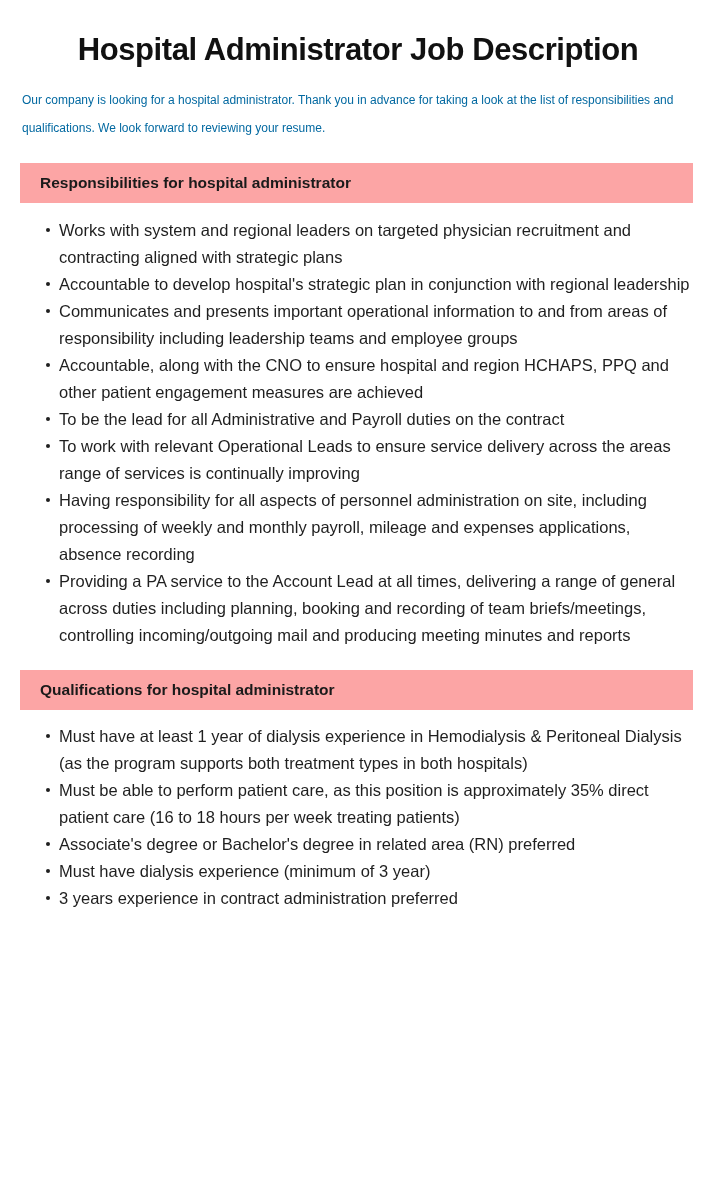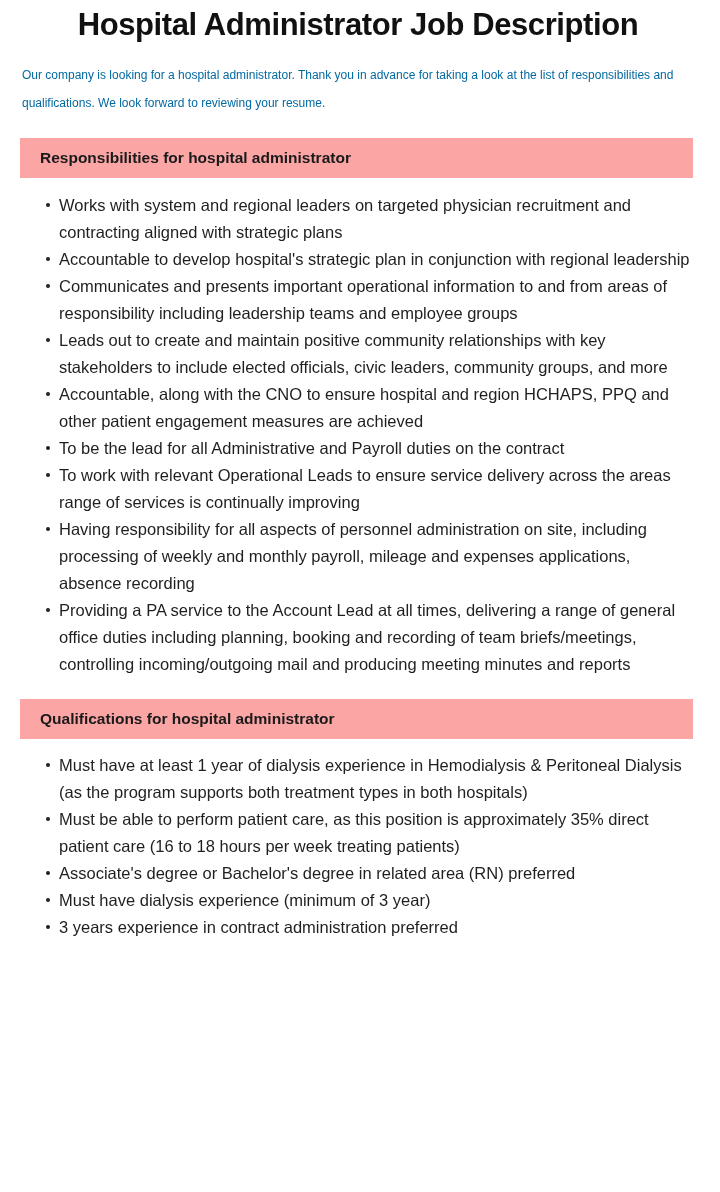--- a/index.html
+++ b/index.html
@@ -12,20 +12,21 @@
     height: 1192px;
     font-family: "Liberation Sans", "DejaVu Sans", sans-serif;
     color: #1a1a1a;
     -webkit-font-smoothing: antialiased;
     overflow: hidden;
   }
   .page {
     width: 716px;
     box-sizing: border-box;
     padding: 0;
+    margin-top: 25px;
   }
   .doc-title {
     font-size: 31px;
     font-weight: bold;
     letter-spacing: -0.4px;
     text-align: center;
     color: #111111;
     margin: 0;
     padding: 5px 20px 0 20px;
     line-height: 40px;
@@ -88,26 +89,25 @@
   <h1 class="doc-title">Hospital Administrator Job Description</h1>
 
   <p class="intro">Our company is looking for a hospital administrator. Thank you in advance for taking a look at the list of responsibilities and qualifications. We look forward to reviewing your resume.</p>
 
   <div class="section responsibilities">
     <div class="section-header">Responsibilities for hospital administrator</div>
     <ul class="bullets">
       <li>Works with system and regional leaders on targeted physician recruitment and contracting aligned with strategic plans</li>
       <li>Accountable to develop hospital's strategic plan in conjunction with regional leadership</li>
       <li>Communicates and presents important operational information to and from areas of responsibility including leadership teams and employee groups</li>
-      <li>Leads out to create and maintain positive community relationships with key stakeholders to include elected officials, civic leaders, community groups, and more</li>
       <li>Accountable, along with the CNO to ensure hospital and region HCHAPS, PPQ and other patient engagement measures are achieved</li>
       <li>To be the lead for all Administrative and Payroll duties on the contract</li>
       <li>To work with relevant Operational Leads to ensure service delivery across the areas range of services is continually improving</li>
       <li>Having responsibility for all aspects of personnel administration on site, including processing of weekly and monthly payroll, mileage and expenses applications, absence recording</li>
-      <li>Providing a PA service to the Account Lead at all times, delivering a range of general office duties including planning, booking and recording of team briefs/meetings, controlling incoming/outgoing mail and producing meeting minutes and reports</li>
+      <li>Providing a PA service to the Account Lead at all times, delivering a range of general across duties including planning, booking and recording of team briefs/meetings, controlling incoming/outgoing mail and producing meeting minutes and reports</li>
     </ul>
   </div>
 
   <div class="section qualifications">
     <div class="section-header">Qualifications for hospital administrator</div>
     <ul class="bullets">
       <li>Must have at least 1 year of dialysis experience in Hemodialysis &amp; Peritoneal Dialysis (as the program supports both treatment types in both hospitals)</li>
       <li>Must be able to perform patient care, as this position is approximately 35% direct patient care (16 to 18 hours per week treating patients)</li>
       <li>Associate's degree or Bachelor's degree in related area (RN) preferred</li>
       <li>Must have dialysis experience (minimum of 3 year)</li>

